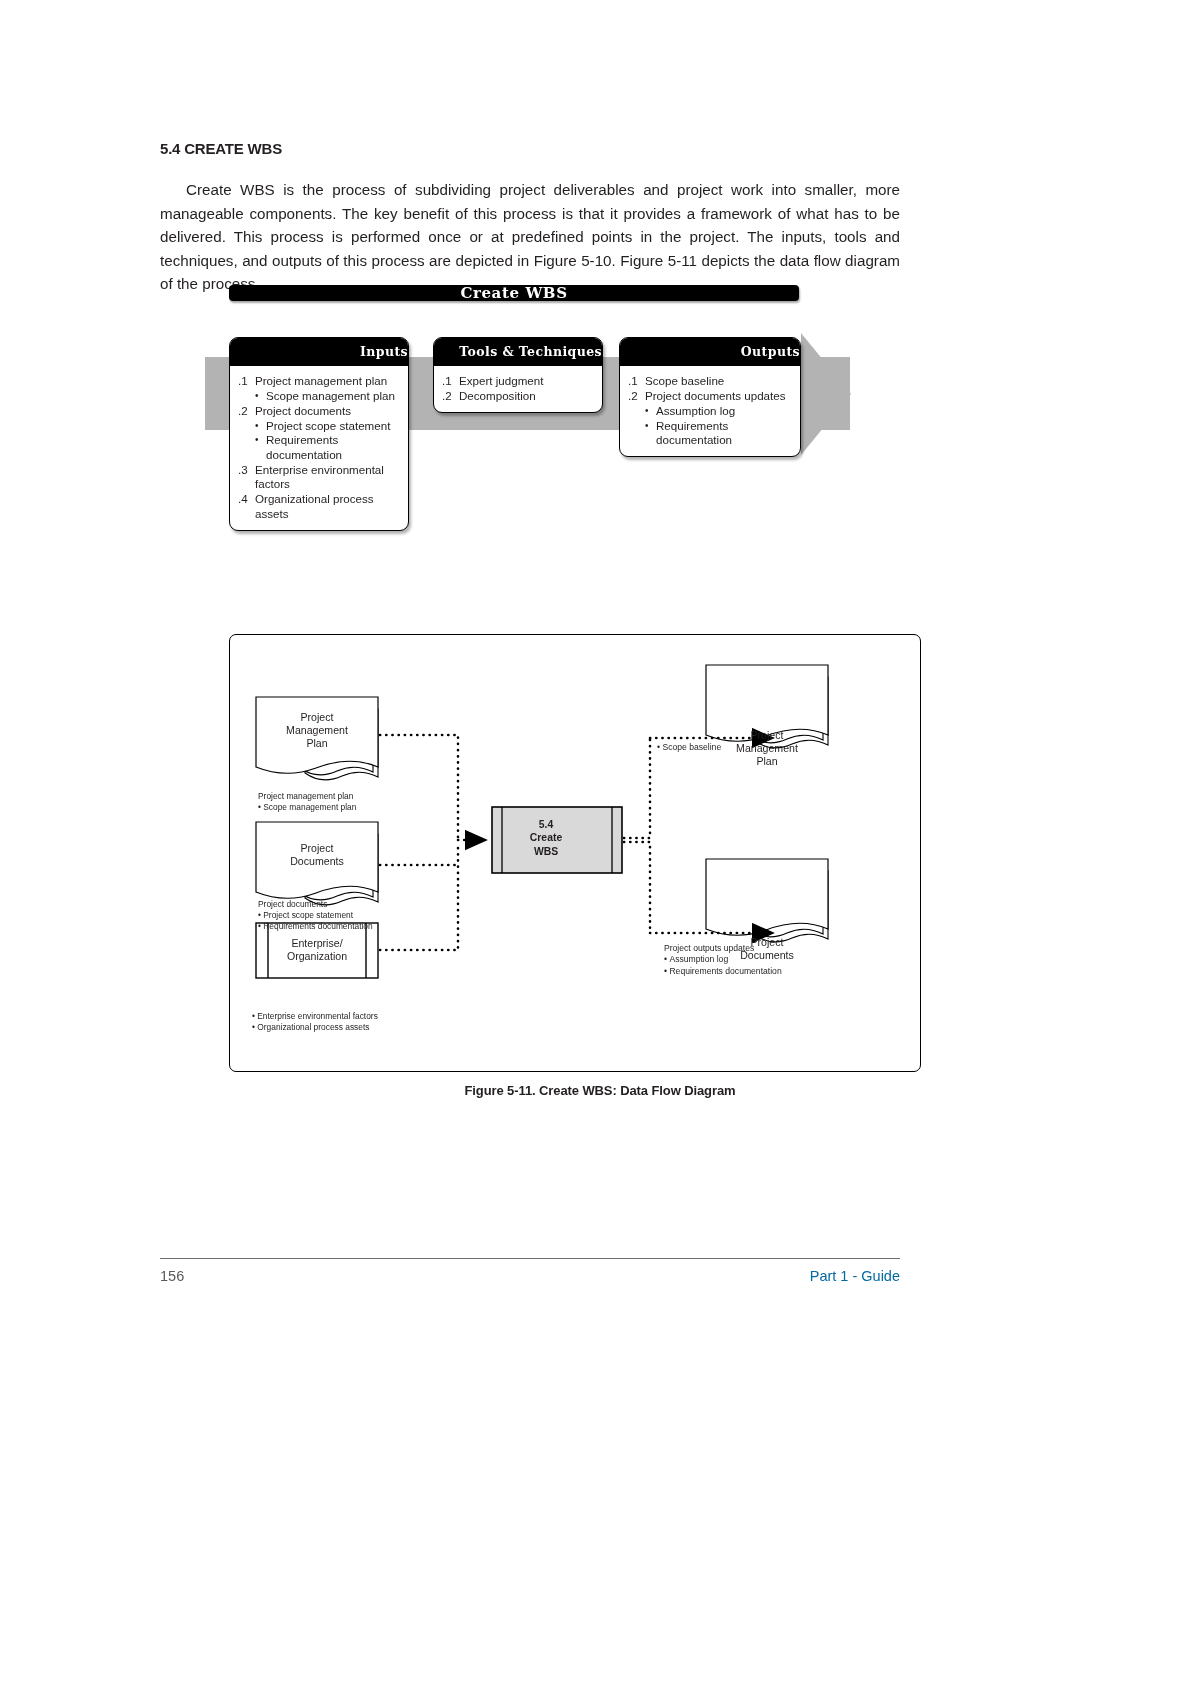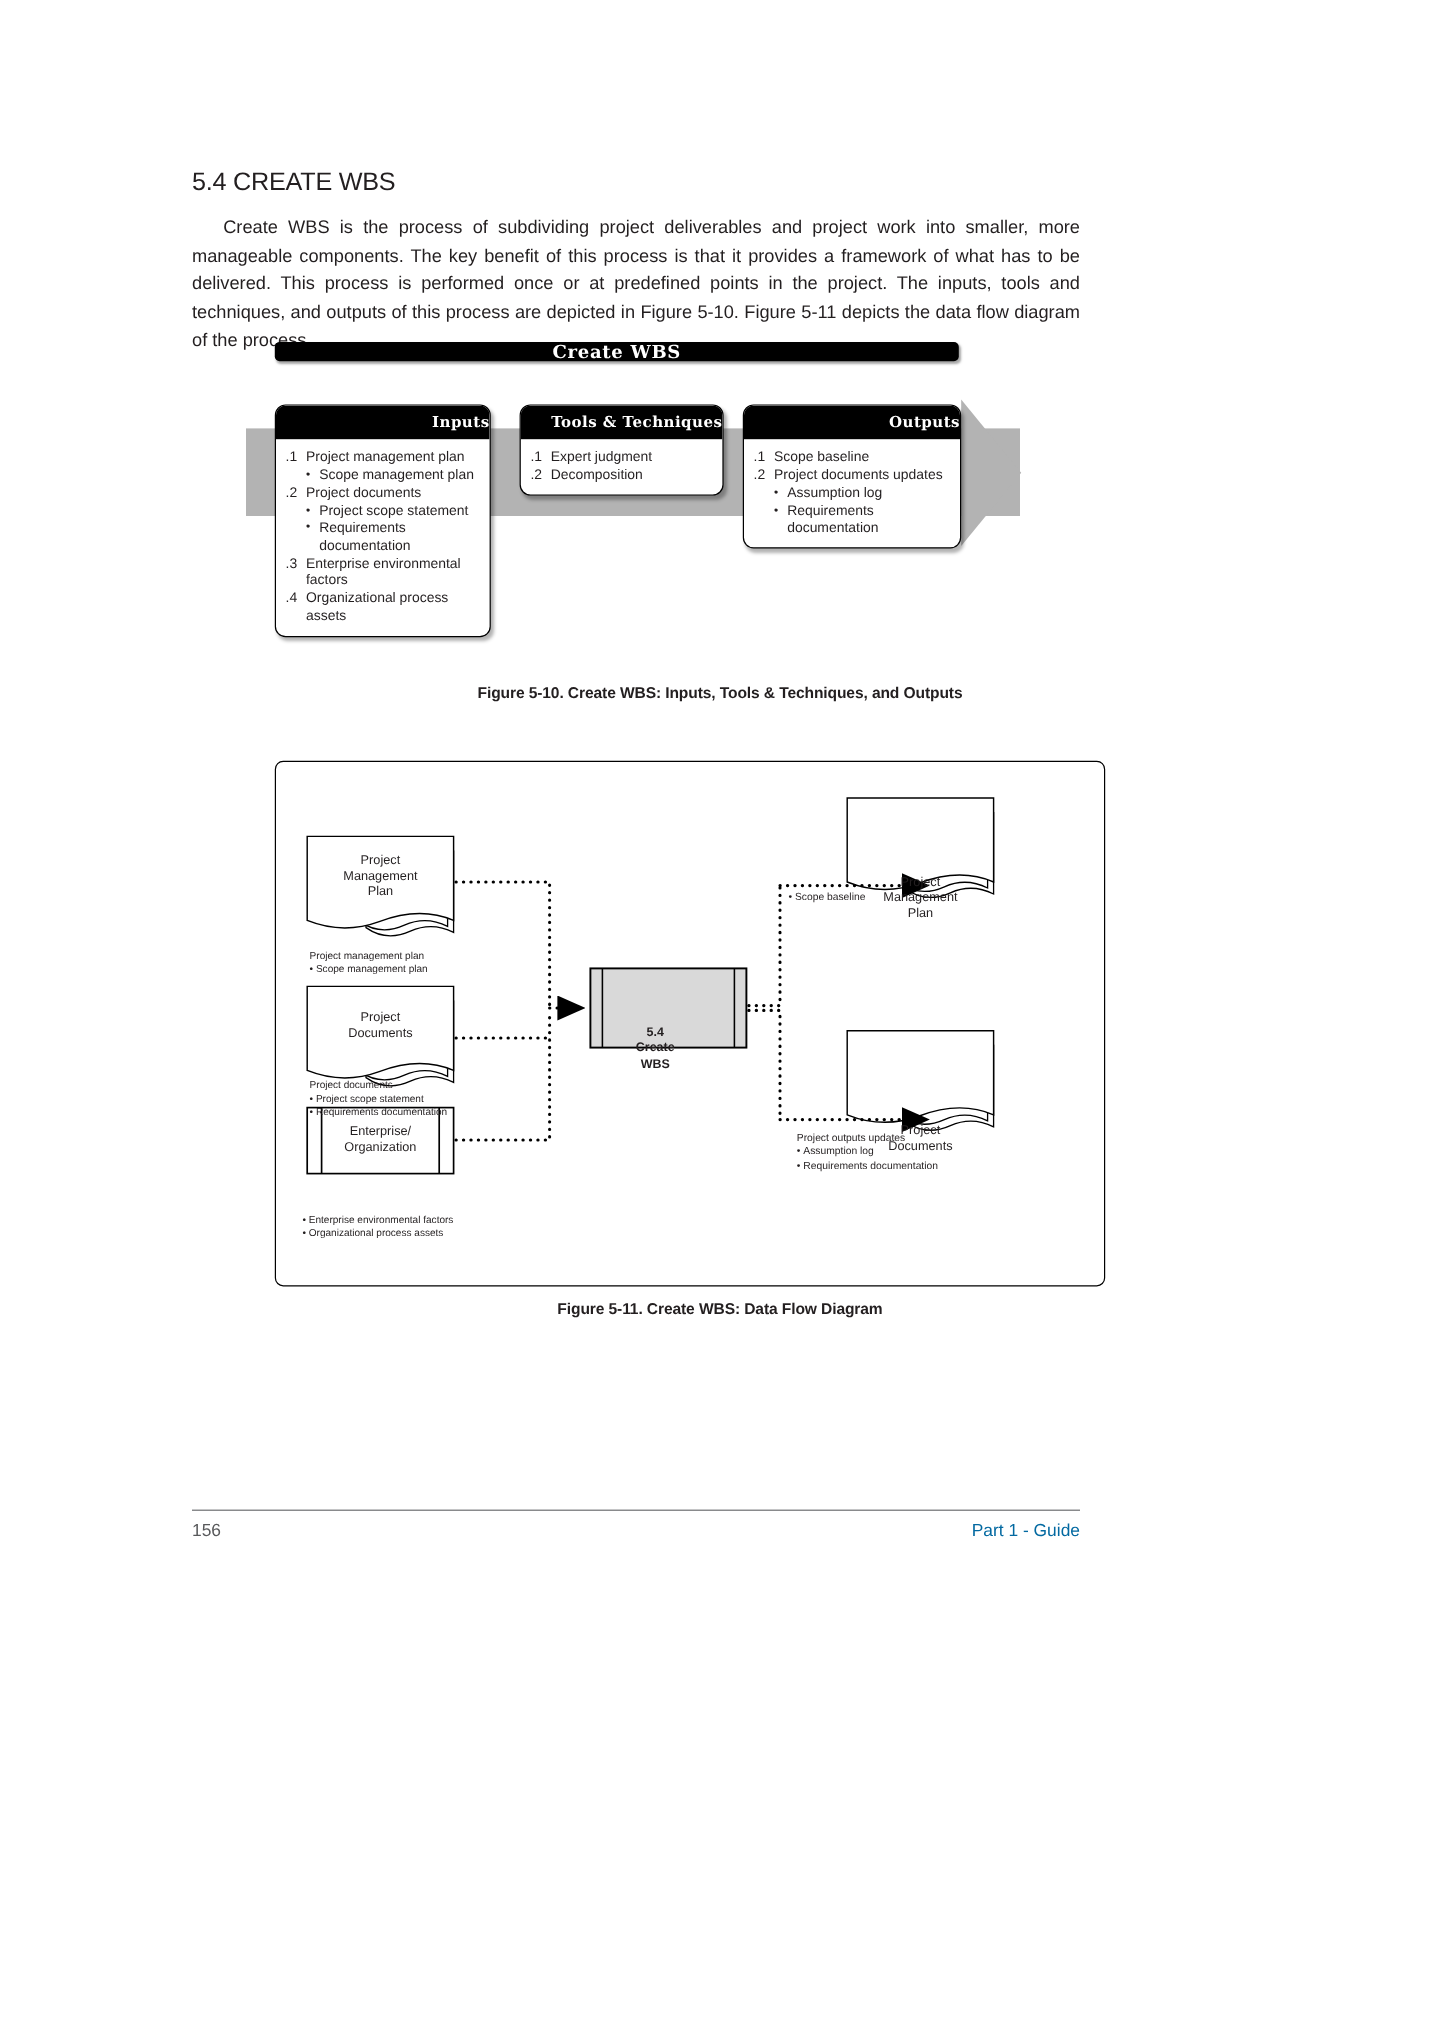--- a/index.html
+++ b/index.html
@@ -18,22 +18,22 @@
     height: 1696px;
     background: #ffffff;
     overflow: hidden;
   }
 
   
   .section-heading {
     position: absolute;
     left: 160px;
     top: 140px;
-    font-size: 21px;
-    font-weight: normal;
+    font-size: 15px;
+    font-weight: bold;
     letter-spacing: -0.2px;
     color: #231f20;
   }
   .body-copy {
     position: absolute;
     left: 160px;
     top: 178px;
     width: 740px;
     font-size: 15.2px;
     line-height: 23.5px;
@@ -294,21 +294,20 @@
           <span>Assumption log</span>
         </div>
         <div class="itto-sub">
           <span class="itto-bullet">•</span>
           <span>Requirements documentation</span>
         </div>
       </div>
     </div>
   </div>
 
-  <div class="fig-caption cap-510">Figure 5-10. Create WBS: Inputs, Tools &amp; Techniques, and Outputs</div>
 
   <div class="dfd">
 
     <svg width="690" height="436" viewBox="0 0 690 436">
       <defs>
         <marker id="ah" markerWidth="9" markerHeight="9" refX="7.5" refY="4" orient="auto">
           <path d="M0,0 L9,4 L0,8 z" fill="#000"></path>
         </marker>
       </defs>
 
@@ -379,21 +378,21 @@
     <div class="node-label" style="left:476px; top:94px; width:122px;">
       <div>Project</div>
       <div>Management</div>
       <div>Plan</div>
     </div>
     <div class="node-label" style="left:476px; top:301px; width:122px;">
       <div>Project</div>
       <div>Documents</div>
     </div>
 
-    <div class="proc-label" style="left:262px; top:183px; width:108px;margin-top:36px;">
+    <div class="proc-label" style="left:262px; top:183px; width:108px;">
       <div>5.4</div>
       <div>Create</div>
       <div>WBS</div>
     </div>
 
     <div class="node-caption" style="left:28px; top:156px;">
       <div>Project management plan</div>
       <div><span>•</span>&nbsp;<span>Scope management plan</span></div>
     </div>
 

